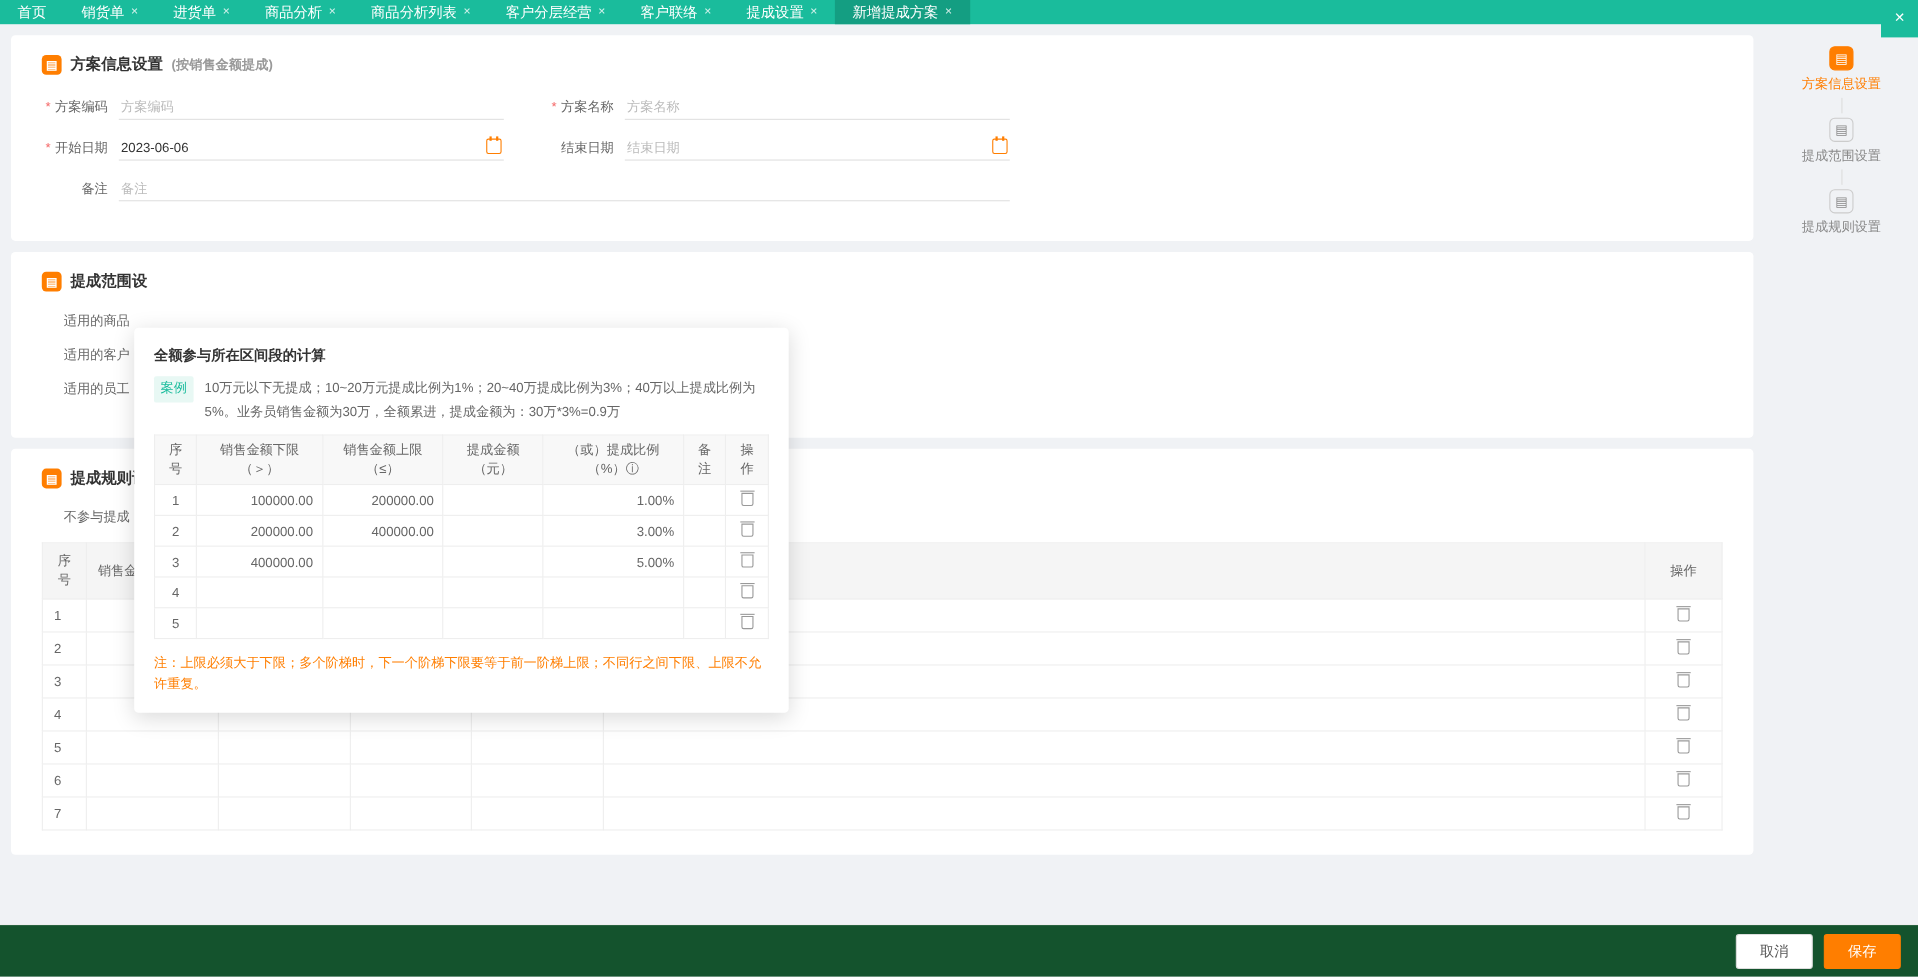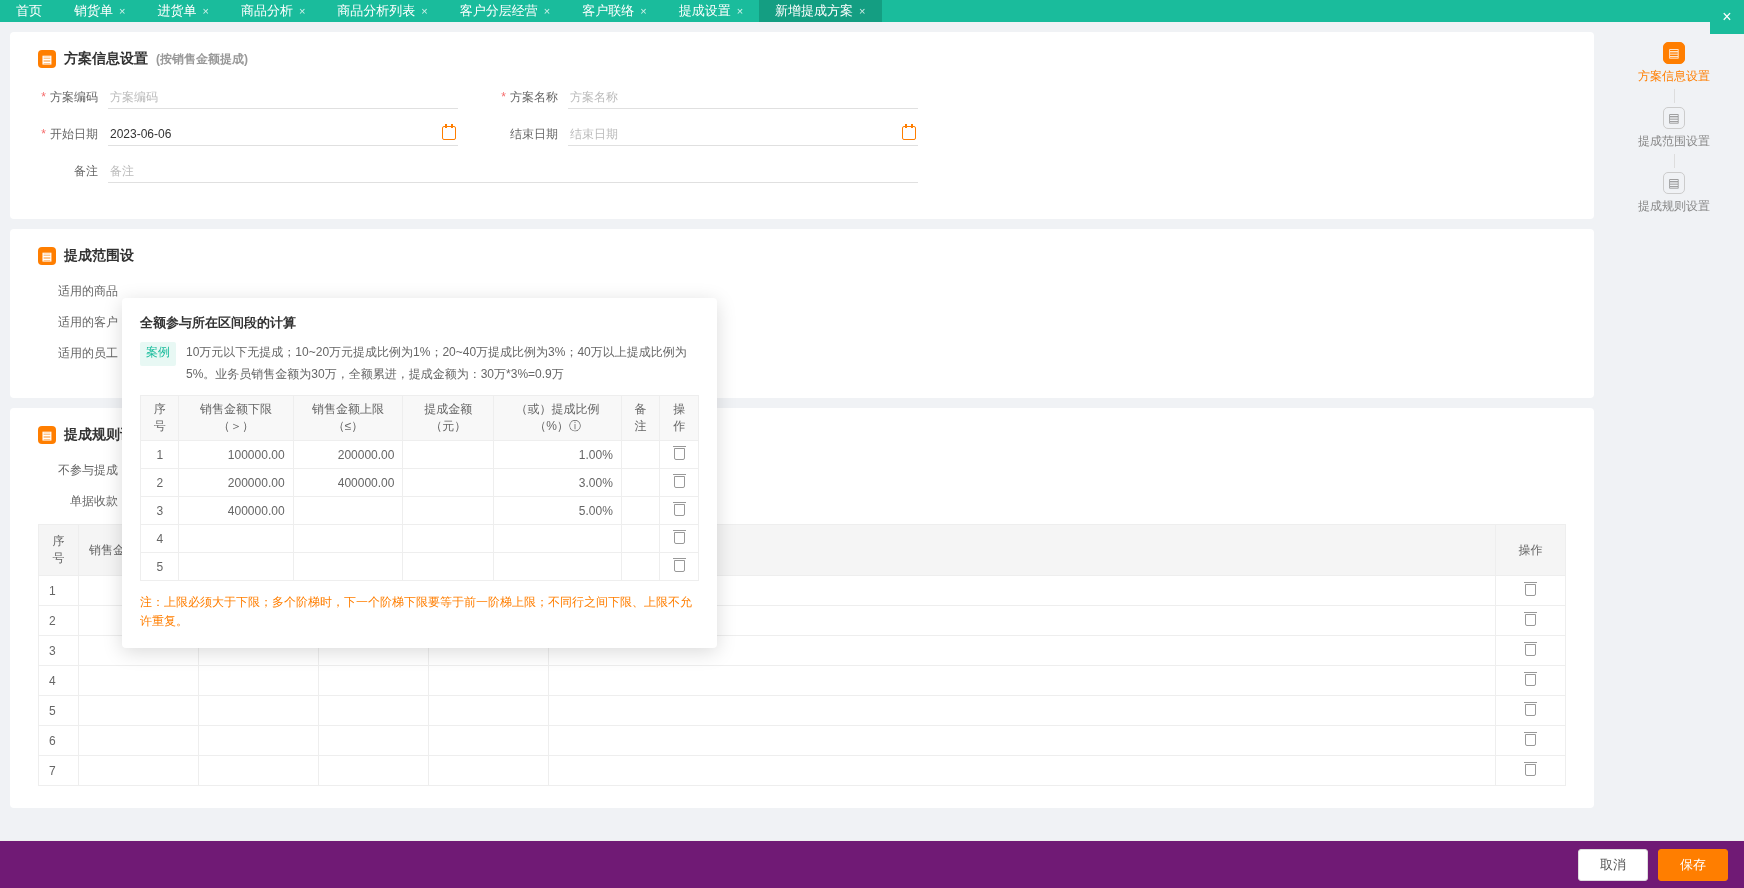--- a/index.html
+++ b/index.html
@@ -333,21 +333,21 @@
   font-size: 12px;
   margin-top: 12px;
   line-height: 1.6;
 }
 
 
 .footer {
   position: absolute;
   left: 0; right: 0; bottom: 0;
   height: 48px;
-  background: #701a75;
+  background: #14532d;
   border-top: 1px solid #eee;
   display: flex;
   align-items: center;
   justify-content: flex-end;
   padding: 0 16px;
   gap: 10px;
 }
 .btn {
   min-width: 70px;
   height: 32px;
@@ -467,23 +467,20 @@
       </div>
     </div>
 
     <div class="panel">
       <div class="panel-title">
         <span class="panel-icon">▤</span>
         <span>提成规则设</span>
       </div>
       <div class="scope-row">
         <span class="scope-label">不参与提成</span>
-      </div>
-      <div class="scope-row">
-        <span class="scope-label">单据收款</span>
       </div>
 
       <table class="main-table">
         <thead>
           <tr>
             <th class="seq">序号</th>
             <th class="lower">销售金额下限(＞)</th>
             <th class="upper">销售金额上限(≤)</th>
             <th class="amt">提成金额(元)</th>
             <th class="pct">(或)提成比例(%)</th>

